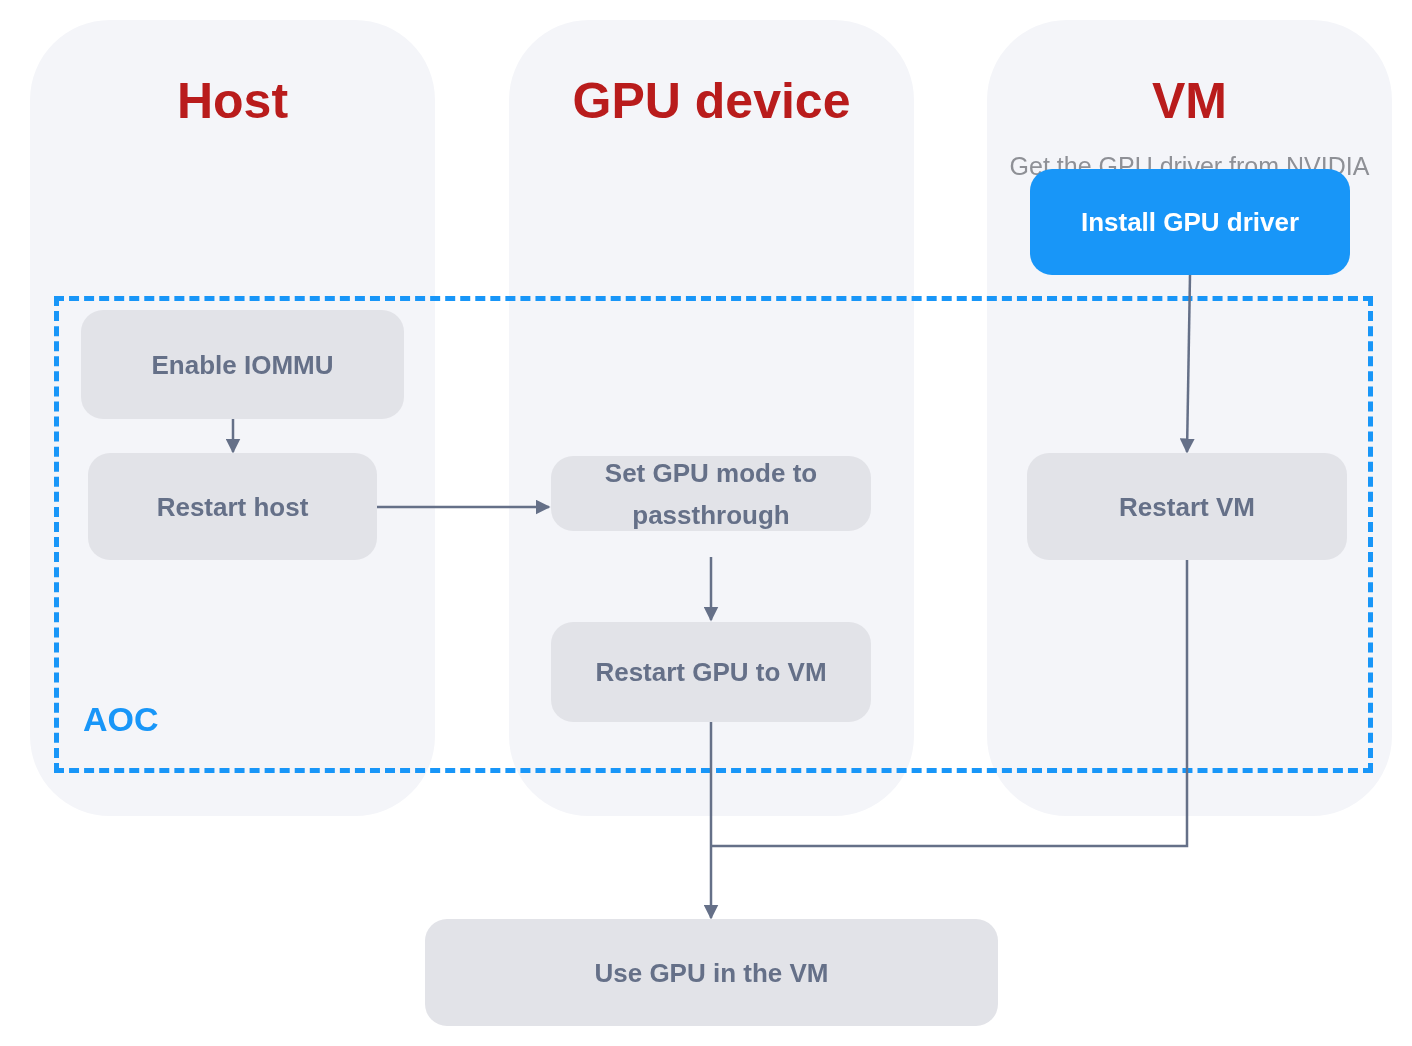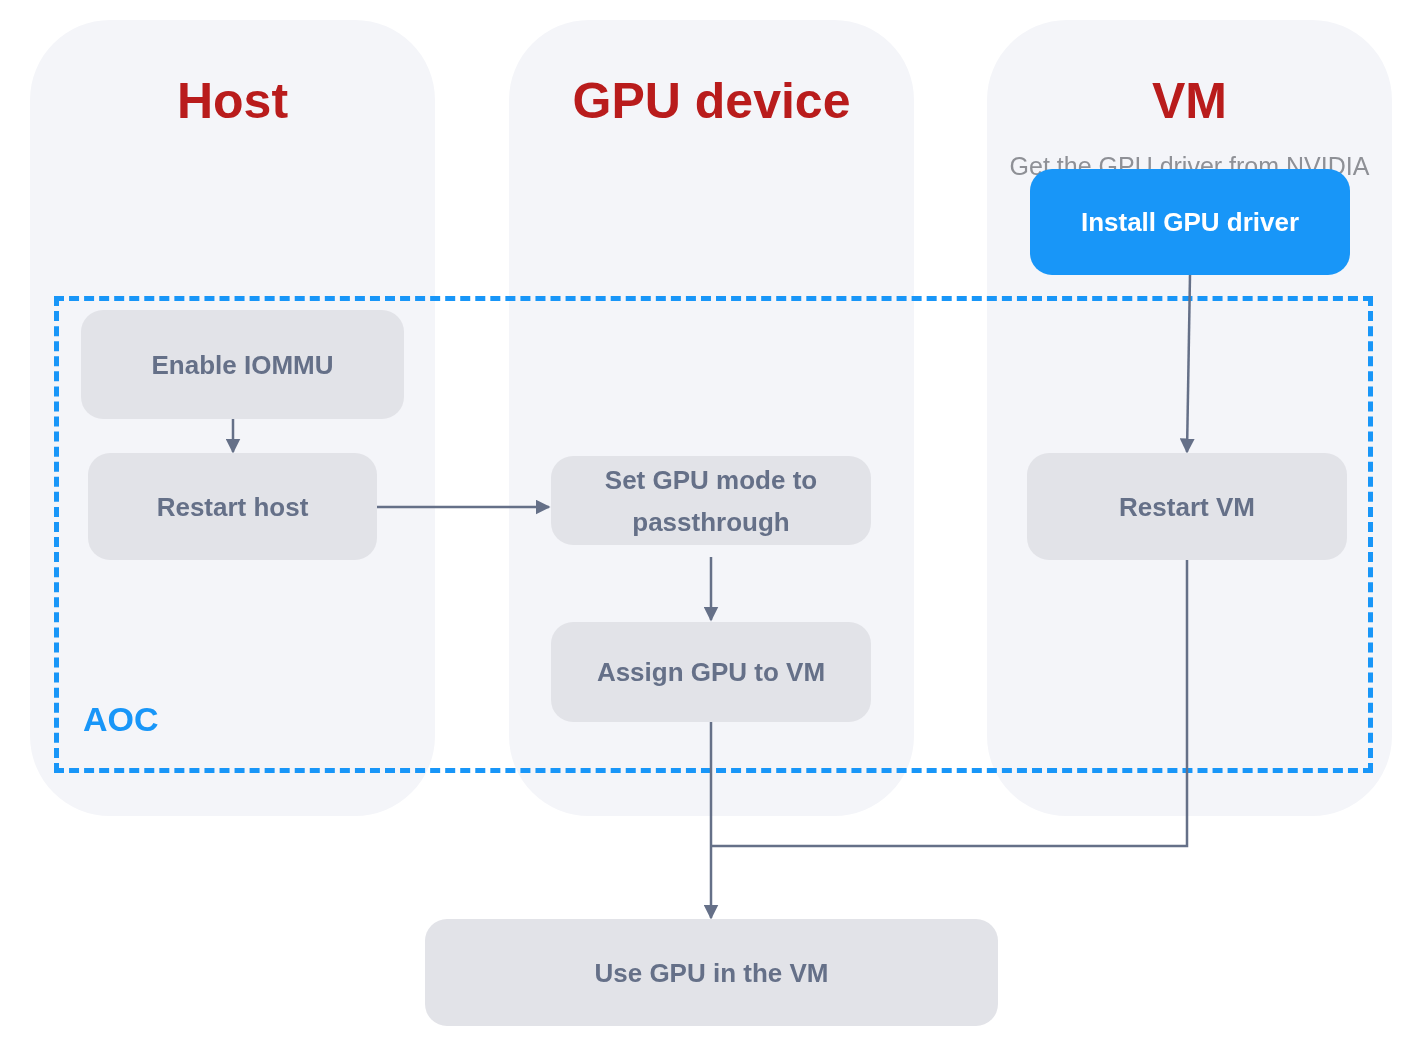--- a/index.html
+++ b/index.html
@@ -57,24 +57,24 @@
 
 <div class="node primary" style="left:1030px; top:169px; width:320px; height:106px;">
   <span>Install GPU driver</span>
 </div>
 <div class="node" style="left:71px; top:310px; width:323px; height:109px;margin-left:10px;">
   <span>Enable IOMMU</span>
 </div>
 <div class="node" style="left:88px; top:453px; width:289px; height:107px;">
   <span>Restart host</span>
 </div>
-<div class="node" style="left:551px; top:456px; width:320px; height:89px; padding: 0 10px; align-items: center;">
+<div class="node" style="left:551px; top:456px; width:320px; height:75px; padding: 0 10px; align-items: center;">
   <span>Set GPU mode to passthrough</span>
 </div>
 <div class="node" style="left:551px; top:622px; width:320px; height:100px;">
-  <span>Assign GPU to VM</span>
+  <span>Restart GPU to VM</span>
 </div>
 <div class="node" style="left:1027px; top:453px; width:320px; height:107px;align-items:center;">
   <span>Restart VM</span>
 </div>
 <div class="node" style="left:425px; top:919px; width:573px; height:107px;">
   <span>Use GPU in the VM</span>
 </div>
 
 </body></html>

